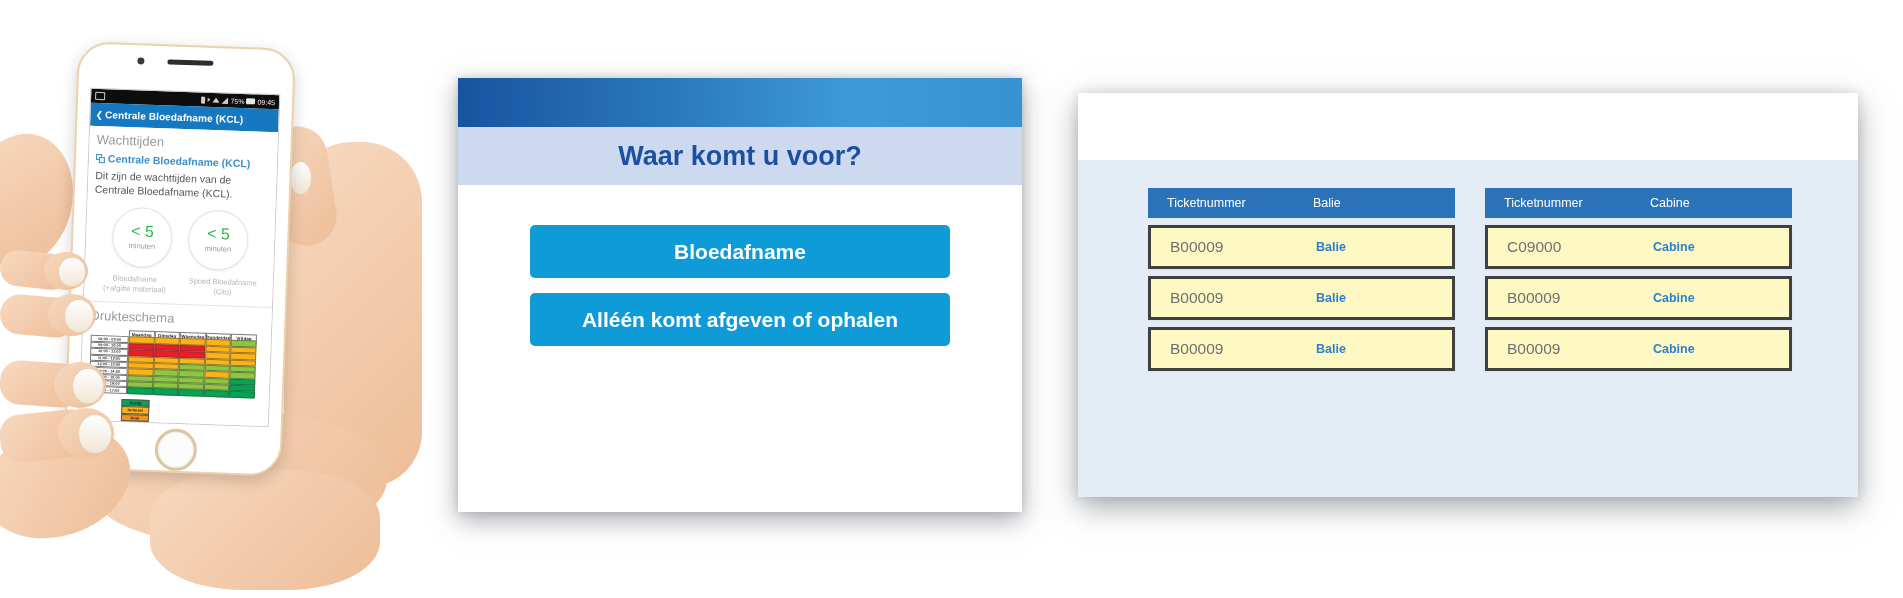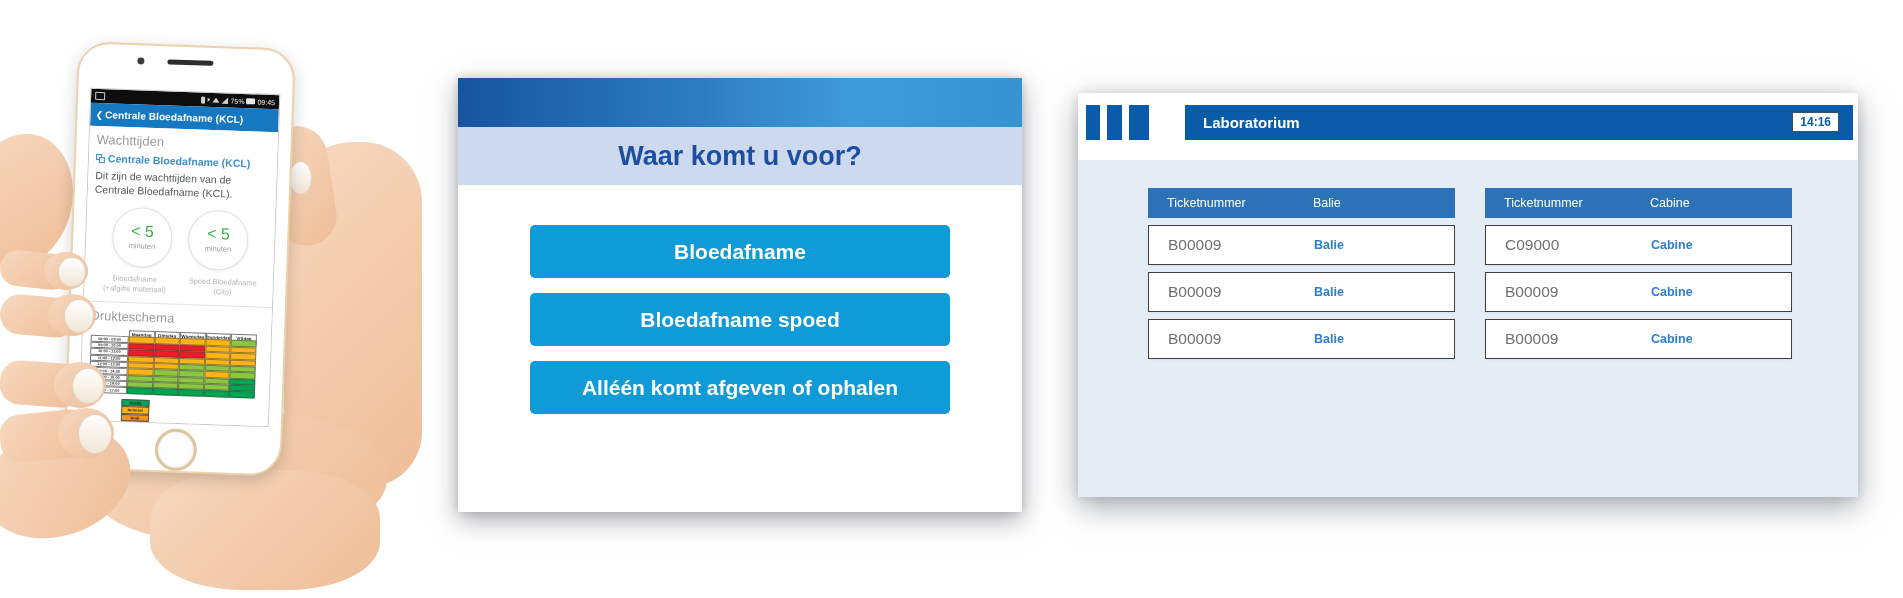--- a/index.html
+++ b/index.html
@@ -94,21 +94,21 @@
   .disp-titlebar{position:absolute;left:107px;top:12px;width:668px;height:35px;background:#0a5ba8;
                  display:flex;align-items:center;}
   .disp-title{color:#fff;font-size:15px;font-weight:700;margin-left:18px;}
   .disp-clock{position:absolute;right:14px;top:7px;background:#fff;border:1px solid #33526e;
               color:#0a5ba8;font-size:12px;font-weight:700;padding:2px 7px;}
   .disp-body{position:absolute;left:0;top:67px;right:0;bottom:0;background:#e4ecf6;}
   .ticket-tables{position:absolute;left:0;top:0;right:0;bottom:0;}
   .ticket-table{position:absolute;top:28px;width:307px;}
   .tt-header{height:30px;background:#2b72b8;color:#fff;font-size:12.5px;position:relative;}
   .tt-header span{position:absolute;top:8px;}
-  .tt-row{height:38px;background:#ffffff;margin-top:7px;border:1px solid #404040;
+  .tt-row{height:38px;background:#fef9c3;margin-top:7px;border:3px solid #404040;
           box-shadow:0 1px 2px rgba(0,0,0,.05);position:relative;}
   .tt-col1{position:absolute;left:19px;}
   .tt-col2{position:absolute;left:165px;}
   .tt-ticket{top:10px;font-size:15.5px;color:#6f7072;}
   .tt-loc{top:12px;font-size:12.5px;font-weight:700;color:#2e7fd0;}
 </style>
 </head>
 <body>
 
 <div class="left-scene">
@@ -276,37 +276,25 @@
   </div>
 </div>
 
 <div class="kiosk">
   <div class="kiosk-topbar"></div>
   <div class="kiosk-band">
     <span class="kiosk-question">Waar komt u voor?</span>
   </div>
   <div class="kiosk-buttons">
       <div class="kbtn">Bloedafname</div>
-      <div class="kbtn">Bloedafname spoed</div>
       <div class="kbtn">Alléén komt afgeven of ophalen</div>
     </div>
 </div>
 
 <div class="display">
-  <div class="disp-top">
-    <div class="logo-bars">
-      <div class="bar bar1"></div>
-        <div class="bar bar2"></div>
-        <div class="bar bar3"></div>
-    </div>
-    <div class="disp-titlebar">
-      <span class="disp-title">Laboratorium</span>
-      <span class="disp-clock">14:16</span>
-    </div>
-  </div>
   <div class="disp-body">
     <div class="ticket-tables">
         <div class="ticket-table" style="left: 70px;">
           <div class="tt-header">
             <span class="tt-col1">Ticketnummer</span>
             <span class="tt-col2">Balie</span>
           </div>
           <div class="tt-row">
             <span class="tt-col1 tt-ticket">B00009</span>
             <span class="tt-col2 tt-loc">Balie</span>

